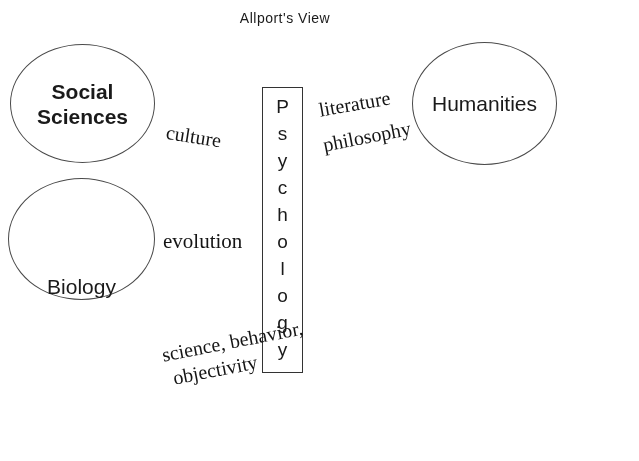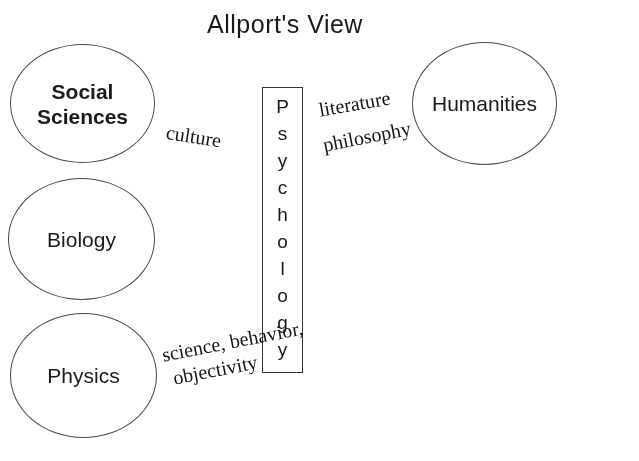--- a/index.html
+++ b/index.html
@@ -15,21 +15,21 @@
     font-family: "Liberation Sans", sans-serif;
     color: #111111;
     overflow: hidden;
   }
   .title {
     position: absolute;
     left: 155px;
     top: 10px;
     width: 260px;
     text-align: center;
-    font-size: 25px;
+    font-size: 14px;
     letter-spacing: 0.5px;
     color: #1a1a1a;
   }
   .ellipse {
     position: absolute;
     border: 1.4px solid #4a4a4a;
     border-radius: 50%;
     display: flex;
     align-items: center;
     justify-content: center;
@@ -37,21 +37,21 @@
     background: #ffffff;
   }
   .ellipse-label {
     font-size: 21px;
     line-height: 25px;
     text-align: center;
     white-space: pre-line;
     color: #1a1a1a;
   }
   .el-social     { left: 10px;  top: 44px;  width: 145px; height: 119px; font-weight: bold; }
-  .el-biology    { left: 8px;   top: 178px; width: 147px; height: 122px; }
+  .el-biology    { left: 8px;   top: 178px; width: 147px; height: 122px; align-items: flex-end; }
   .el-physics    { left: 10px;  top: 313px; width: 147px; height: 125px; }
   .el-humanities { left: 412px; top: 42px;  width: 145px; height: 123px; }
   .center-box {
     position: absolute;
     left: 262px;
     top: 87px;
     width: 41px;
     height: 286px;
     border: 1.5px solid #333333;
     box-sizing: border-box;
@@ -91,23 +91,20 @@
 
   <div class="ellipse el-social">
     <span class="ellipse-label">Social
 Sciences</span>
   </div>
 
   <div class="ellipse el-biology">
     <span class="ellipse-label">Biology</span>
   </div>
 
-  <div class="ellipse el-physics">
-    <span class="ellipse-label">Physics</span>
-  </div>
 
   <div class="ellipse el-humanities">
     <span class="ellipse-label">Humanities</span>
   </div>
 
   <div class="center-box">
     <span class="vertical-text">P
 s
 y
 c
@@ -118,18 +115,19 @@
 g
 y</span>
   </div>
 
   <div class="annot an-culture">culture</div>
 
   <div class="annot an-literature">literature</div>
 
   <div class="annot an-philosophy">philosophy</div>
 
+  <div class="annot an-evolution">evolution</div>
 
   <div class="annot an-science">science, behavior,</div>
 
   <div class="annot an-objectivity">objectivity</div>
 
 </div>
 
 </body></html>

